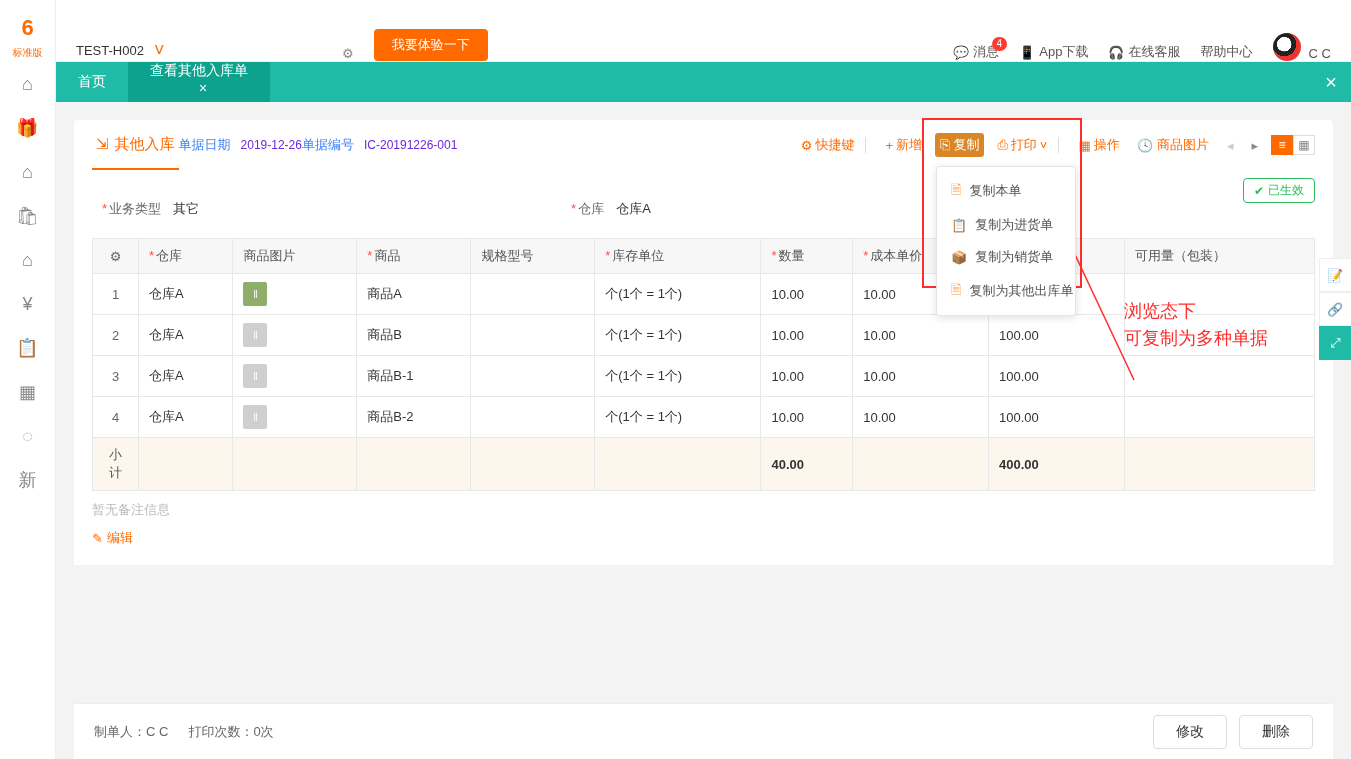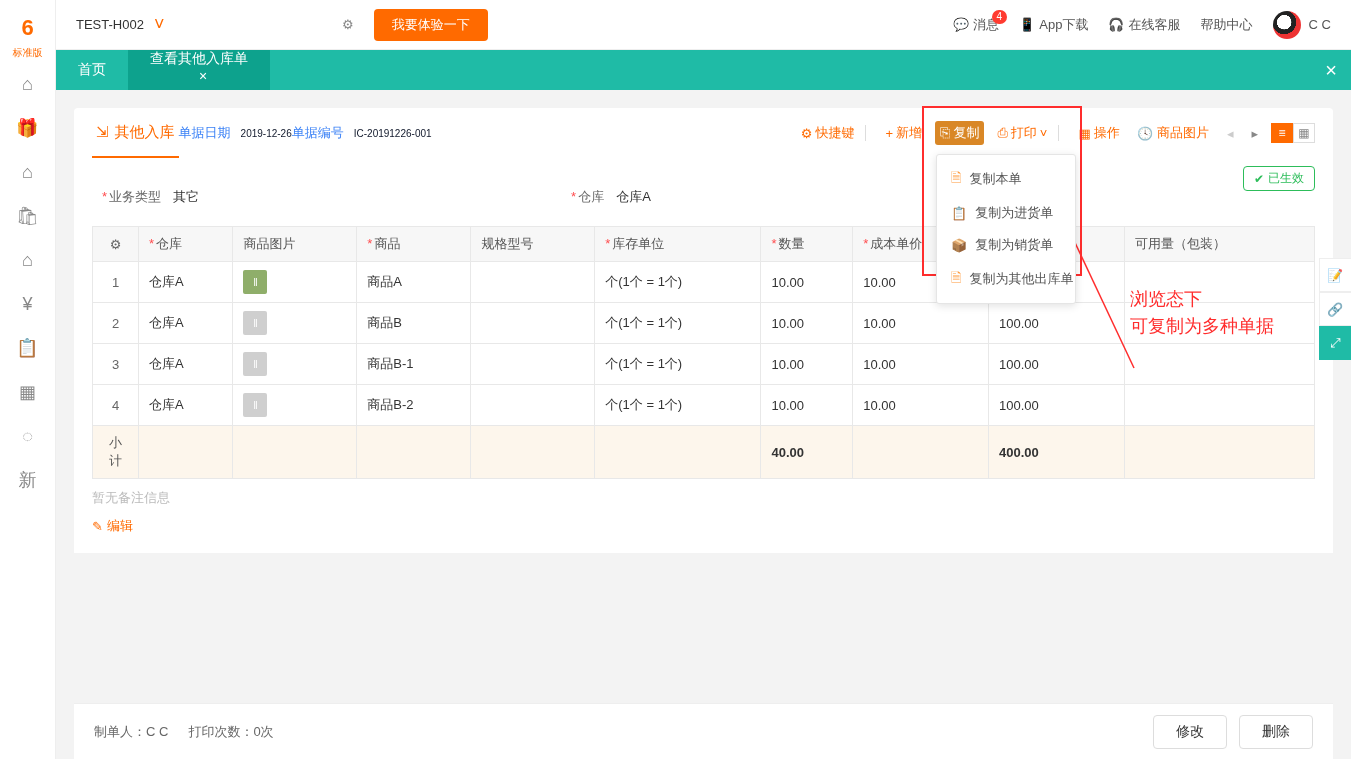--- a/index.html
+++ b/index.html
@@ -11,21 +11,21 @@
 .left-sidebar { width: 56px; background: #fff; border-right: 1px solid #eee; display: flex; flex-direction: column; align-items: center; padding-top: 8px; }
 .logo-box { width: 40px; height: 40px; display:flex; align-items:center; justify-content:center; }
 .logo-b { font-size: 22px; color: #ff6a00; font-weight: bold; }
 .logo-label { font-size: 10px; color: #ff6a00; margin-top: -2px; }
 .side-icon { width: 56px; height: 40px; display: flex; align-items:center; justify-content:center; color: #888; font-size: 18px; cursor: pointer; margin-top:4px; }
 
 
 .main-col { flex: 1; display: flex; flex-direction: column; position: relative; }
 
 
-.top-header { height: 50px; display: flex; align-items: center; padding: 0 20px; border-bottom: 1px solid #eee; }
+.top-header { height: 62px; display: flex; align-items: flex-end; padding: 0 20px; border-bottom: 1px solid #eee; }
 .org-select { display: flex; align-items: center; gap: 10px; min-width: 260px; color: #333; cursor:pointer; }
 .org-caret { color: #ff6a00; font-size: 18px; }
 .gear-btn { color: #888; margin-left: 6px; cursor:pointer; }
 .cta-btn { background: #ff6a00; color: #fff; border: none; padding: 7px 18px; border-radius: 4px; margin-left: 20px; cursor:pointer; font-size:13px; }
 .header-spacer { flex: 1; }
 .header-link { display: flex; align-items: center; gap: 4px; margin-left: 20px; color: #555; cursor:pointer; position: relative; }
 .badge { position:absolute; top:-6px; right:-8px; background:#ff3b30; color:#fff; border-radius:8px; font-size:10px; padding:0 5px; line-height:14px; }
 .avatar { width: 28px; height: 28px; border-radius: 50%; background: radial-gradient(circle at 40% 40%, #fff 30%, #222 31%, #222 50%, #e33 51%); margin-left: 20px; }
 .user-name { margin-left: 8px; color:#555; }
 
@@ -38,35 +38,35 @@
 
 
 .content { flex:1; padding: 18px 18px 0 18px; background: #f3f3f3; overflow: hidden; position: relative; }
 .panel { background: #fff; border-radius: 4px 4px 0 0; padding: 0 18px 18px 18px; min-height: 420px; position: relative; }
 
 
 .card-tab-row { display:flex; align-items:center; height: 50px; }
 .card-tab { display:flex; align-items:center; gap:6px; color:#ff6a00; font-size:15px; border-bottom: 2px solid #ff6a00; height:50px; padding: 0 4px; }
 .card-tab-icon { color:#ff6a00; }
 .meta-kv { color:#3b82f6; font-size:13px; }
-.meta-val { color:#0f172a; margin-left: 10px; font-size:10px; }
+.meta-val { color:#6d28d9; margin-left: 10px; font-size:12px; }
 .card-tab-spacer { flex:1; }
 .action-link { display:flex; align-items:center; gap:3px; color:#666; margin-left: 8px; cursor:pointer; font-size:13px; padding: 3px 5px; border-radius:3px; }
 .action-link.orange { color:#ff6a00; }
 .action-link.white-on-orange { background:#d98726; color:#fff; }
 .sep-v { width:1px; height:16px; background:#ddd; margin: 0 6px; }
 .view-toggle { display:flex; margin-left:8px; }
 .view-btn { width:22px; height:20px; border:1px solid #ddd; display:flex; align-items:center; justify-content:center; cursor:pointer; font-size:12px; color:#888; }
 .view-btn.active { background:#ff6a00; color:#fff; border-color:#ff6a00; }
 
 .status-badge { position:absolute; right: 18px; top: 58px; border:1px solid #2dbd5a; color:#2dbd5a; border-radius:4px; padding:3px 10px; font-size:12px; display:flex; align-items:center; gap:4px; }
 
 
 .annot-box { position:absolute; border:2px solid #ff2d2d; pointer-events:none; }
-.annot-text { position:absolute; color:#ff2d2d; font-size:18px; line-height:1.5;padding-left:6px; }
+.annot-text { position:absolute; color:#ff2d2d; font-size:18px; line-height:1.5; }
 .annot-arrow { position:absolute; pointer-events:none; }
 
 
 .dropdown { position:absolute; background:#fff; border:1px solid #e5e5e5; box-shadow: 0 2px 8px rgba(0,0,0,.12); border-radius:3px; padding: 6px 0; z-index: 20; }
 .dropdown-item { padding: 7px 18px 7px 14px; display:flex; align-items:center; gap:8px; color:#555; cursor:pointer; white-space:nowrap; font-size:13px; }
 .di-icon { color:#ff9a3c; font-size:13px; }
 
 
 .form-row { display:flex; padding: 30px 10px 20px 10px; gap: 52px; }
 .form-field { display:flex; align-items:center; gap:12px; }

